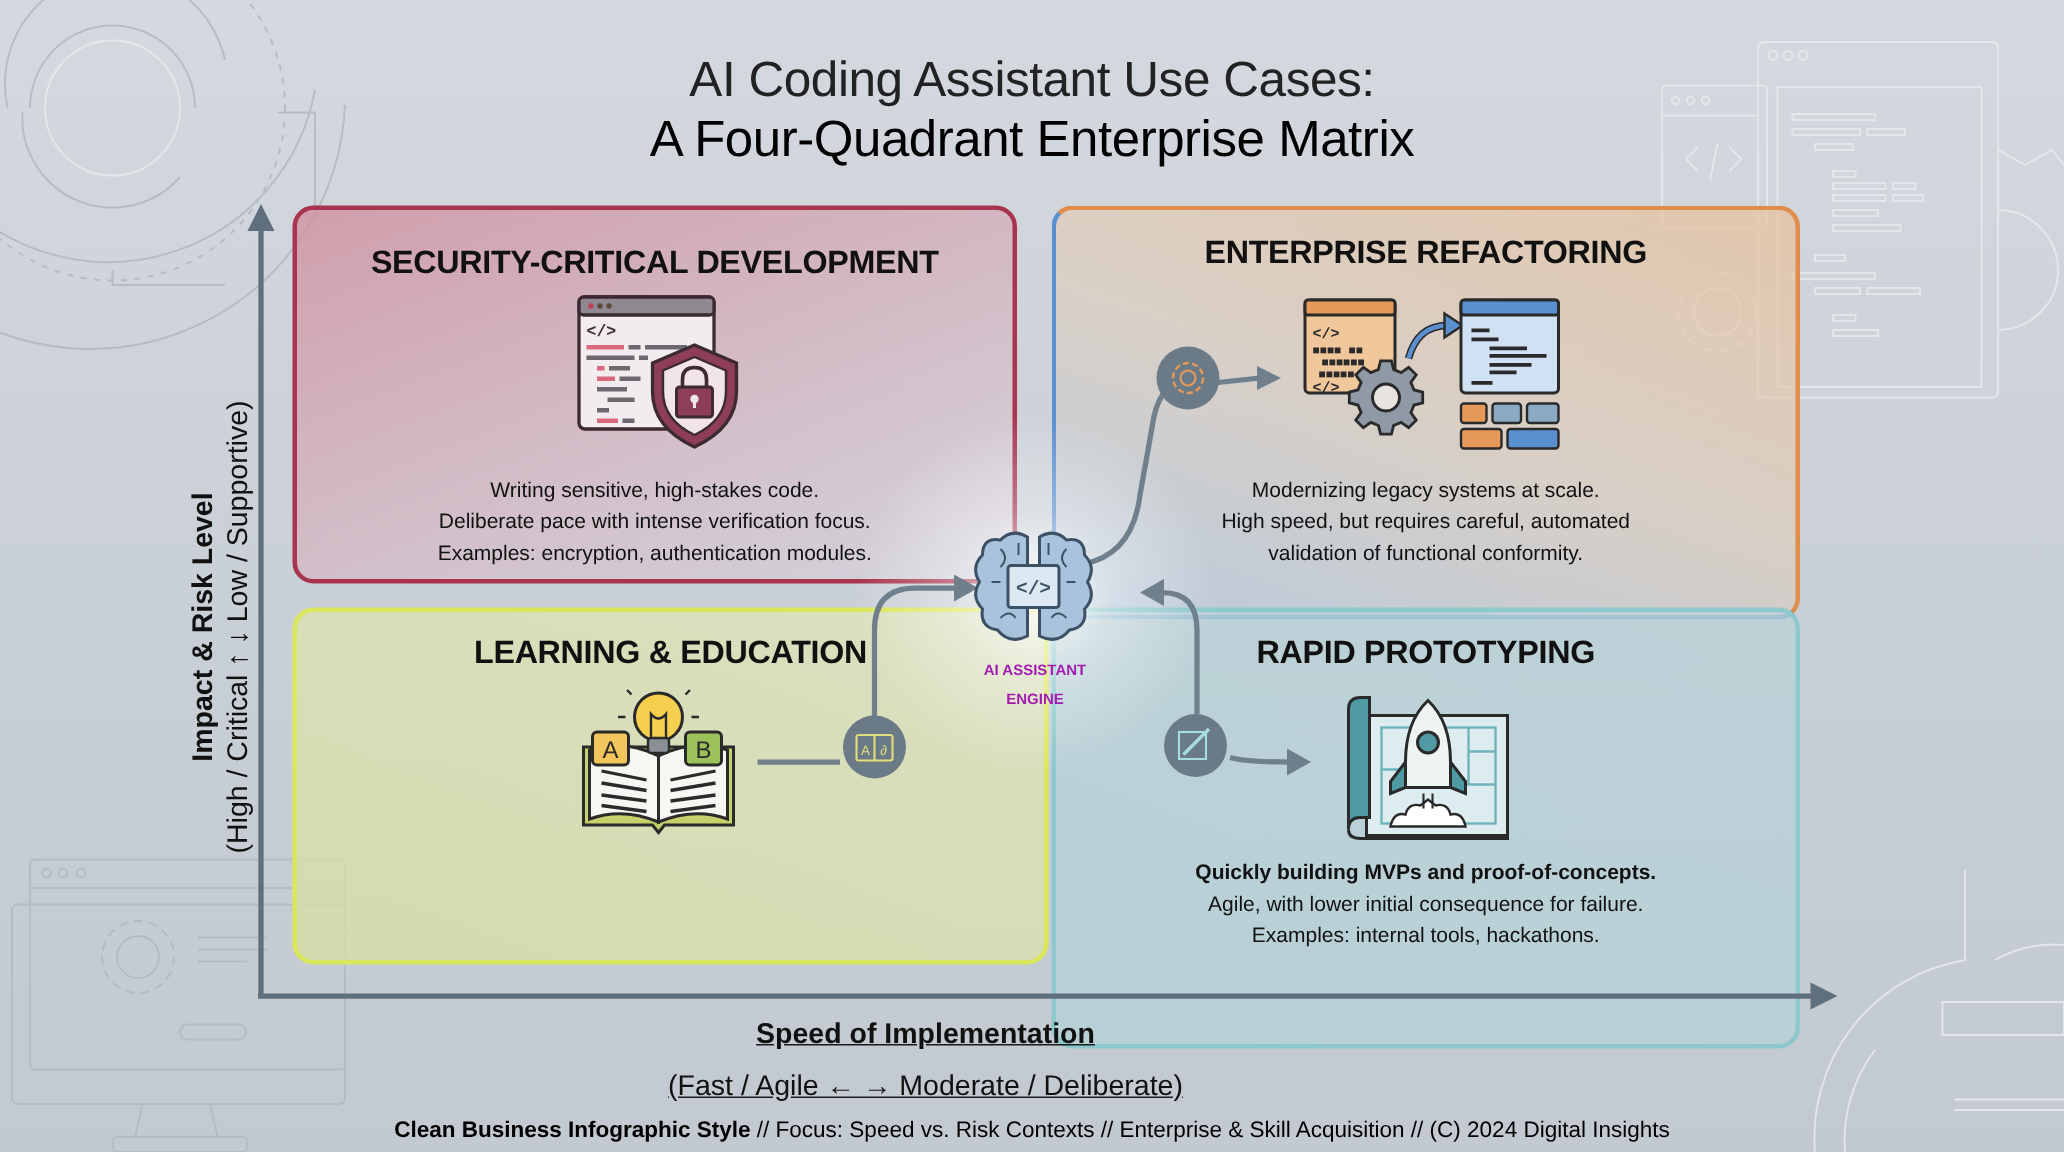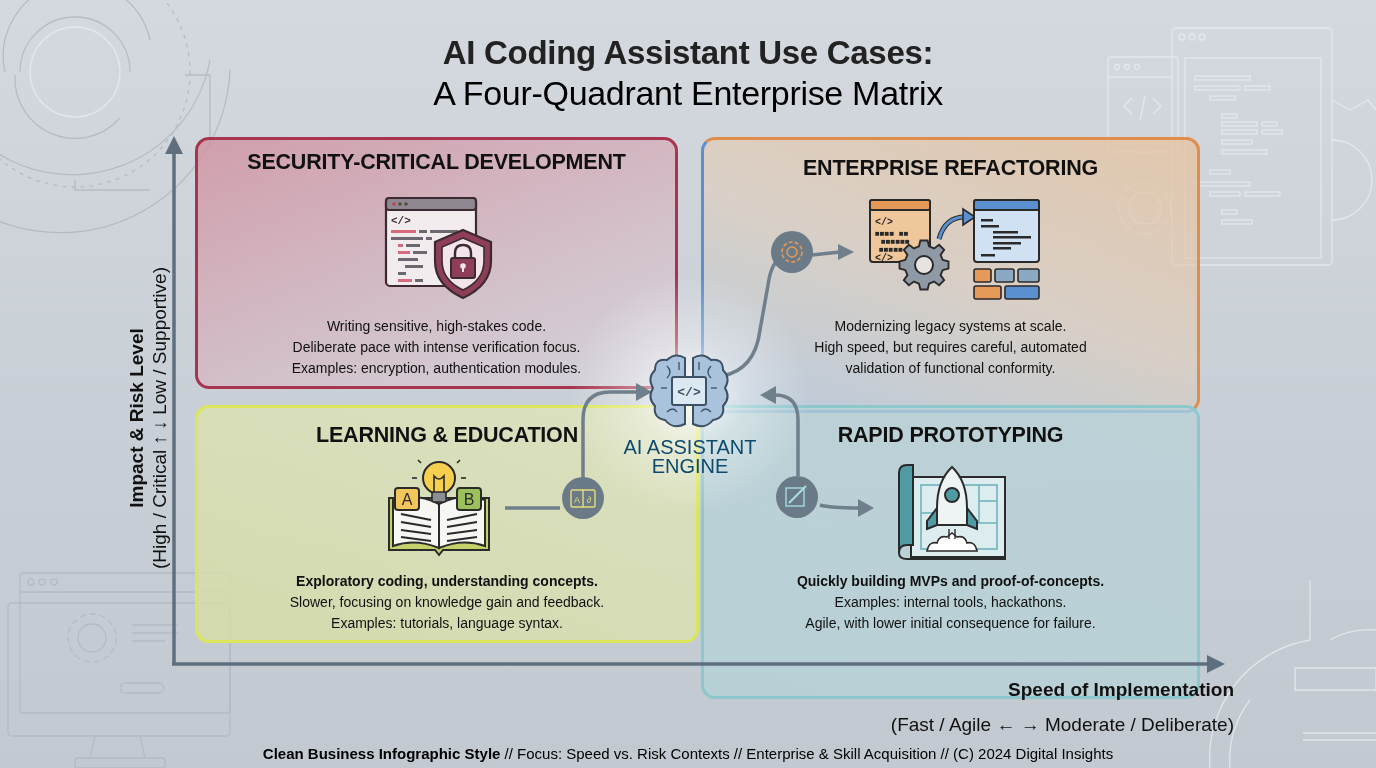--- a/index.html
+++ b/index.html
@@ -5,30 +5,30 @@
   * { box-sizing: border-box; margin: 0; padding: 0; }
   html, body { width: 1376px; height: 768px; overflow: hidden; }
   body {
     font-family: "Liberation Sans", sans-serif;
     background: linear-gradient(180deg, #d4d9df 0%, #c9cfd6 55%, #c3c9d0 100%);
     position: relative;
     color: #1a1a1a;
   }
   .bg-deco { position: absolute; left: 0; top: 0; width: 1376px; height: 768px; pointer-events: none; }
   .title { position: absolute; left: 0; width: 1376px; text-align: center; }
-  .title-main { top: 34px; font-size: 33px; font-weight: bold; color: #222; letter-spacing: -0.3px; }
+  .title-main { top: 34px; font-size: 33px; font-weight: normal; color: #222; letter-spacing: -0.3px; }
   .title-sub { top: 74px; font-size: 34px; font-weight: normal; color: #000000; letter-spacing: -0.3px; }
 
   .axis-svg { position: absolute; left: 0; top: 0; width: 1376px; height: 768px; }
 
   .y-label { position: absolute; left: 148px; top: 418px; transform: translate(-50%, -50%) rotate(-90deg); white-space: nowrap; text-align: center; }
   .y-label .l1 { font-size: 19px; font-weight: bold; color: #111; display: block; }
   .y-label .l2 { font-size: 19px; color: #111; display: block; margin-top: 1px; }
 
-  .x-label { position: absolute; left: 0; width: 1234px; text-align: right; }
+  .x-label { position: absolute; left: 0; width: 1234px; text-align: center; text-decoration: underline; }
   .x-label .l1 { display: block; font-size: 19px; font-weight: bold; color: #111; }
   .x-label .l2 { display: block; font-size: 19px; color: #111; margin-top: 13px; }
 
   .footer { position: absolute; left: 0; top: 745px; width: 1376px; text-align: center; font-size: 15px; color: #000000; }
   .footer b { font-weight: bold; }
 
   .quad {
     position: absolute; border-radius: 14px; border: 3px solid;
     text-align: center;
   }
@@ -41,21 +41,21 @@
     background: linear-gradient(200deg, rgba(225,230,185,0.75) 0%, rgba(215,222,165,0.8) 100%); }
   .q-rapid { left: 701px; top: 405px; width: 499px; height: 294px; border-color: #8cc8cc;
     background: linear-gradient(200deg, rgba(185,210,215,0.75) 0%, rgba(180,210,215,0.8) 100%); }
 
   .quad h2 { position: absolute; left: 0; width: 100%; font-size: 21.5px; font-weight: bold; color: #111; letter-spacing: -0.2px; }
   .quad .desc { position: absolute; left: 0; width: 100%; font-size: 14px; line-height: 21px; color: #111; }
   .quad .desc .bold { font-weight: bold; }
   .quad .icon { position: absolute; }
 
   .engine { position: absolute; left: 620px; top: 350px; width: 140px; height: 130px; text-align: center; }
-  .engine-label { position: absolute; left: 0; top: 88px; width: 140px; font-size: 20px; font-weight: normal; color: #0c4a6e; line-height: 19px; }
+  .engine-label { position: absolute; left: 0; top: 88px; width: 140px; font-size: 10px; font-weight: bold; color: #a21caf; line-height: 19px; }
 </style>
 </head>
 <body>
 
 <svg class="bg-deco" viewBox="0 0 1376 768">
   <g fill="none" stroke="#aeb6bf" stroke-width="1.3" opacity="0.8">
     <circle cx="75" cy="72" r="45" stroke="#e8ecef"></circle>
     <path d="M20 72 A55 55 0 1 1 130 72"></path>
     <path d="M15 75 A60 60 0 0 0 120 118"></path>
     <path d="M5 72 A72 72 0 0 1 150 40"></path>
@@ -131,21 +131,21 @@
       <stop offset="40%" stop-color="#ffffff" stop-opacity="0.45"></stop>
       <stop offset="100%" stop-color="#ffffff" stop-opacity="0"></stop>
     </radialGradient>
   </defs>
 </svg>
 
 <div class="title title-main">AI Coding Assistant Use Cases:</div>
 <div class="title title-sub">A Four-Quadrant Enterprise Matrix</div>
 
 <div class="quad q-sec">
-  <h2 style="top:10px">SECURITY-CRITICAL DEVELOPMENT</h2>
+  <h2 style="top:23px">SECURITY-CRITICAL DEVELOPMENT</h2>
   <svg class="icon" style="left:185px;top:55px" width="115" height="110" viewBox="0 0 115 110">
     <rect x="3" y="3" width="90" height="88" rx="4" fill="#f3ecef" stroke="#3c2a32" stroke-width="2.2"></rect>
     <rect x="3" y="3" width="90" height="12" rx="3" fill="#8f8890" stroke="#3c2a32" stroke-width="2.2"></rect>
     <circle cx="11" cy="9" r="1.8" fill="#c0405a"></circle>
       <circle cx="17" cy="9" r="1.8" fill="#5a4a3a"></circle>
       <circle cx="23" cy="9" r="1.8" fill="#5a4a3a"></circle>
     <text x="8" y="29" font-family="Liberation Mono, monospace" font-size="11" font-weight="bold" fill="#3c2a32">&lt;/&gt;</text>
     <rect x="8" y="35" width="25" height="3" fill="#d96a7d"></rect>
       <rect x="36" y="35" width="8" height="3" fill="#6c6870"></rect>
       <rect x="47" y="35" width="28" height="3" fill="#6c6870"></rect>
@@ -236,25 +236,20 @@
     <circle cx="54" cy="20" r="16" fill="#f6cf4f" stroke="#2a2a2a" stroke-width="2"></circle>
     <rect x="47" y="34" width="14" height="10" rx="2" fill="#8a8f96" stroke="#2a2a2a" stroke-width="1.6"></rect>
     <path d="M49 34 L49 18 Q54 24 59 18 L59 34" fill="none" stroke="#2a2a2a" stroke-width="1.6"></path>
     <g stroke="#2a2a2a" stroke-width="1.6">
       <line x1="32" y1="20" x2="27" y2="20"></line>
         <line x1="76" y1="20" x2="81" y2="20"></line>
       <line x1="36" y1="5" x2="33" y2="2"></line>
         <line x1="72" y1="5" x2="75" y2="2"></line>
     </g>
   </svg>
-  <div class="desc" style="top:163px">
-    <div class="bold">Exploratory coding, understanding concepts.</div>
-    <div>Slower, focusing on knowledge gain and feedback.</div>
-    <div>Examples: tutorials, language syntax.</div>
-  </div>
 </div>
 
 <div class="quad q-rapid">
   <h2 style="top:15px">RAPID PROTOTYPING</h2>
   <svg class="icon" style="left:193px;top:55px" width="112" height="98" viewBox="0 0 112 98">
     <rect x="14" y="14" width="94" height="80" fill="#dcecef" stroke="#2a2a2a" stroke-width="2"></rect>
     <path d="M2 10 Q2 2 10 2 L16 2 L16 82 L10 82 Q2 82 2 90 Z" fill="#4f9aa3" stroke="#2a2a2a" stroke-width="2"></path>
     <path d="M2 90 Q2 96 10 96 L108 96 L108 94" fill="none" stroke="#2a2a2a" stroke-width="2"></path>
     <g fill="none" stroke="#6fb4bd" stroke-width="1.6">
       <rect x="24" y="22" width="76" height="64"></rect>
@@ -266,22 +261,22 @@
     <path d="M55 4 Q70 18 70 45 L70 62 L40 62 L40 45 Q40 18 55 4 Z" fill="#eef3f4" stroke="#2a2a2a" stroke-width="2"></path>
     <circle cx="55" cy="32" r="7" fill="#4f9aa3" stroke="#2a2a2a" stroke-width="2"></circle>
     <path d="M40 45 L30 58 L30 66 L40 62 Z" fill="#4f9aa3" stroke="#2a2a2a" stroke-width="2"></path>
     <path d="M70 45 L80 58 L80 66 L70 62 Z" fill="#4f9aa3" stroke="#2a2a2a" stroke-width="2"></path>
     <path d="M30 88 Q32 78 40 80 Q42 72 50 74 L55 70 L60 74 Q68 72 70 80 Q78 78 80 88 Z" fill="#ffffff" stroke="#2a2a2a" stroke-width="1.6"></path>
     <line x1="52" y1="66" x2="52" y2="76" stroke="#2a2a2a" stroke-width="1.4"></line>
     <line x1="58" y1="66" x2="58" y2="76" stroke="#2a2a2a" stroke-width="1.4"></line>
   </svg>
   <div class="desc" style="top:163px">
     <div class="bold">Quickly building MVPs and proof-of-concepts.</div>
+    <div>Agile, with lower initial consequence for failure.</div>
     <div>Examples: internal tools, hackathons.</div>
-    <div>Agile, with lower initial consequence for failure.</div>
   </div>
 </div>
 
 <svg class="axis-svg" viewBox="0 0 1376 768">
   <circle cx="690" cy="395" r="120" fill="url(#glow2)"></circle>
   <defs>
     <radialGradient id="glow2" cx="50%" cy="50%" r="50%">
       <stop offset="0%" stop-color="#ffffff" stop-opacity="0.9"></stop>
       <stop offset="45%" stop-color="#ffffff" stop-opacity="0.35"></stop>
       <stop offset="100%" stop-color="#ffffff" stop-opacity="0"></stop>

